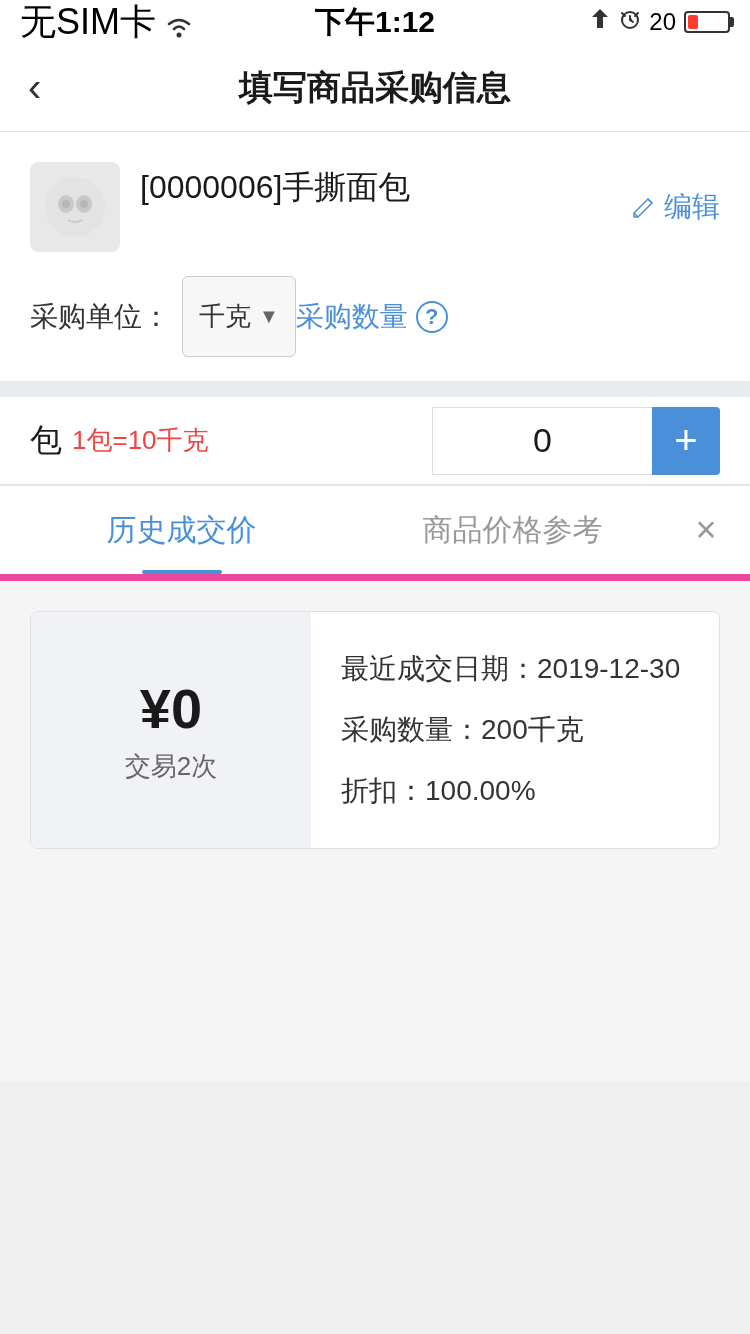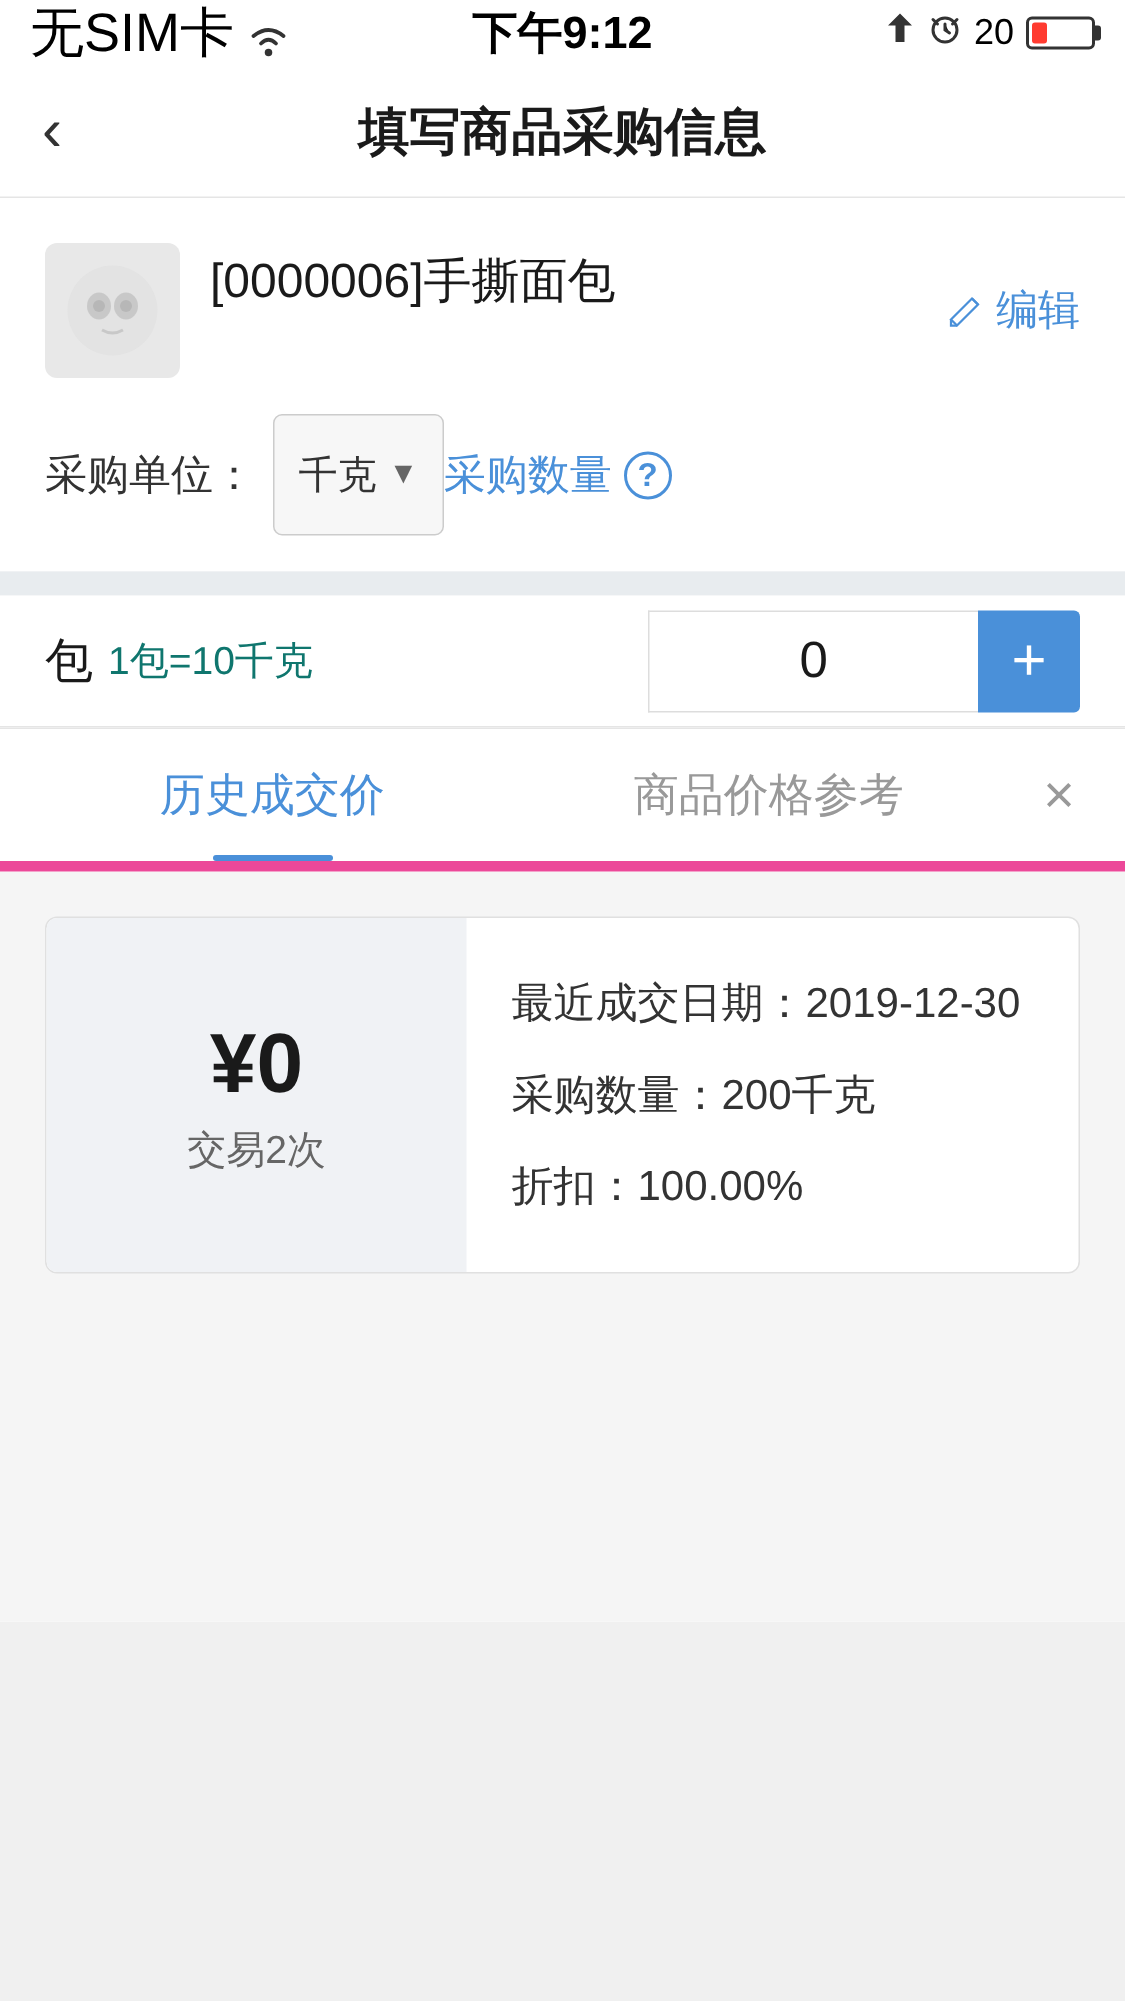--- a/index.html
+++ b/index.html
@@ -210,21 +210,21 @@
       align-items: center;
       gap: 10px;
     }
     .qty-unit-main {
       font-size: 32px;
       color: #1a1a1a;
       font-weight: 500;
     }
     .qty-unit-sub {
       font-size: 26px;
-      color: #0f766e;
+      color: #ef4444;
     }
     .quantity-control {
       display: flex;
       align-items: center;
       gap: 0;
     }
     .qty-input-box {
       width: 220px;
       height: 68px;
       border: 1px solid #ddd;
@@ -356,21 +356,21 @@
     <span>无SIM卡</span>
     <span>
       <svg width="30" height="22" viewBox="0 0 30 22">
         <path d="M15 18 Q15 18 15 18" stroke="#333" stroke-width="3" fill="none"></path>
         <path d="M10 13 Q15 8 20 13" stroke="#333" stroke-width="2.5" fill="none" stroke-linecap="round"></path>
         <path d="M5 8 Q15 0 25 8" stroke="#333" stroke-width="2.5" fill="none" stroke-linecap="round"></path>
         <circle cx="15" cy="19" r="2.5" fill="#333"></circle>
       </svg>
     </span>
   </div>
-  <div class="status-center">下午9:12</div>
+  <div class="status-center">下午1:12</div>
   <div class="status-right">
     <span>
       <svg width="22" height="22" viewBox="0 0 22 22" fill="#333">
         <path d="M11 1 L3 9 L8 9 L8 20 L14 20 L14 9 L19 9 Z"></path>
       </svg>
     </span>
     <span>
       <svg width="22" height="22" viewBox="0 0 22 22">
         <circle cx="11" cy="12" r="8" stroke="#333" stroke-width="2" fill="none"></circle>
         <path d="M11 8 L11 12 L14 14" stroke="#333" stroke-width="2" stroke-linecap="round"></path>

